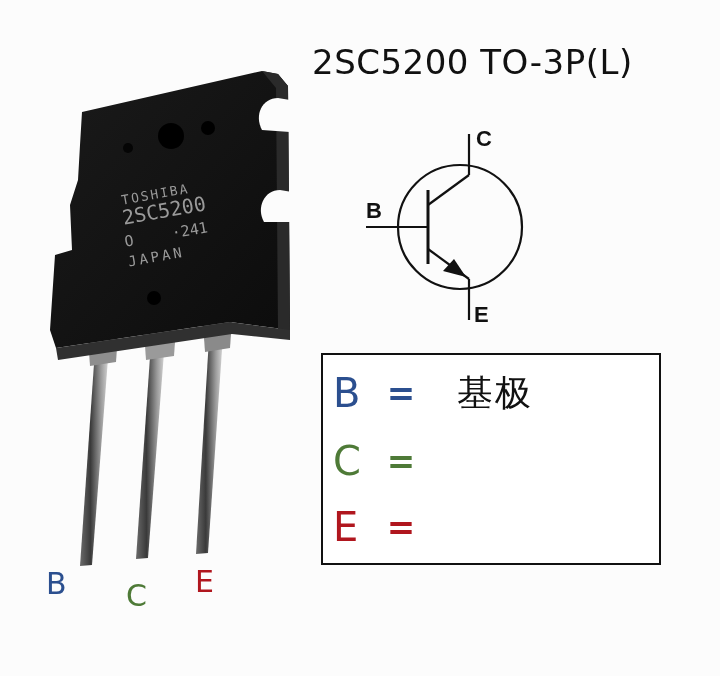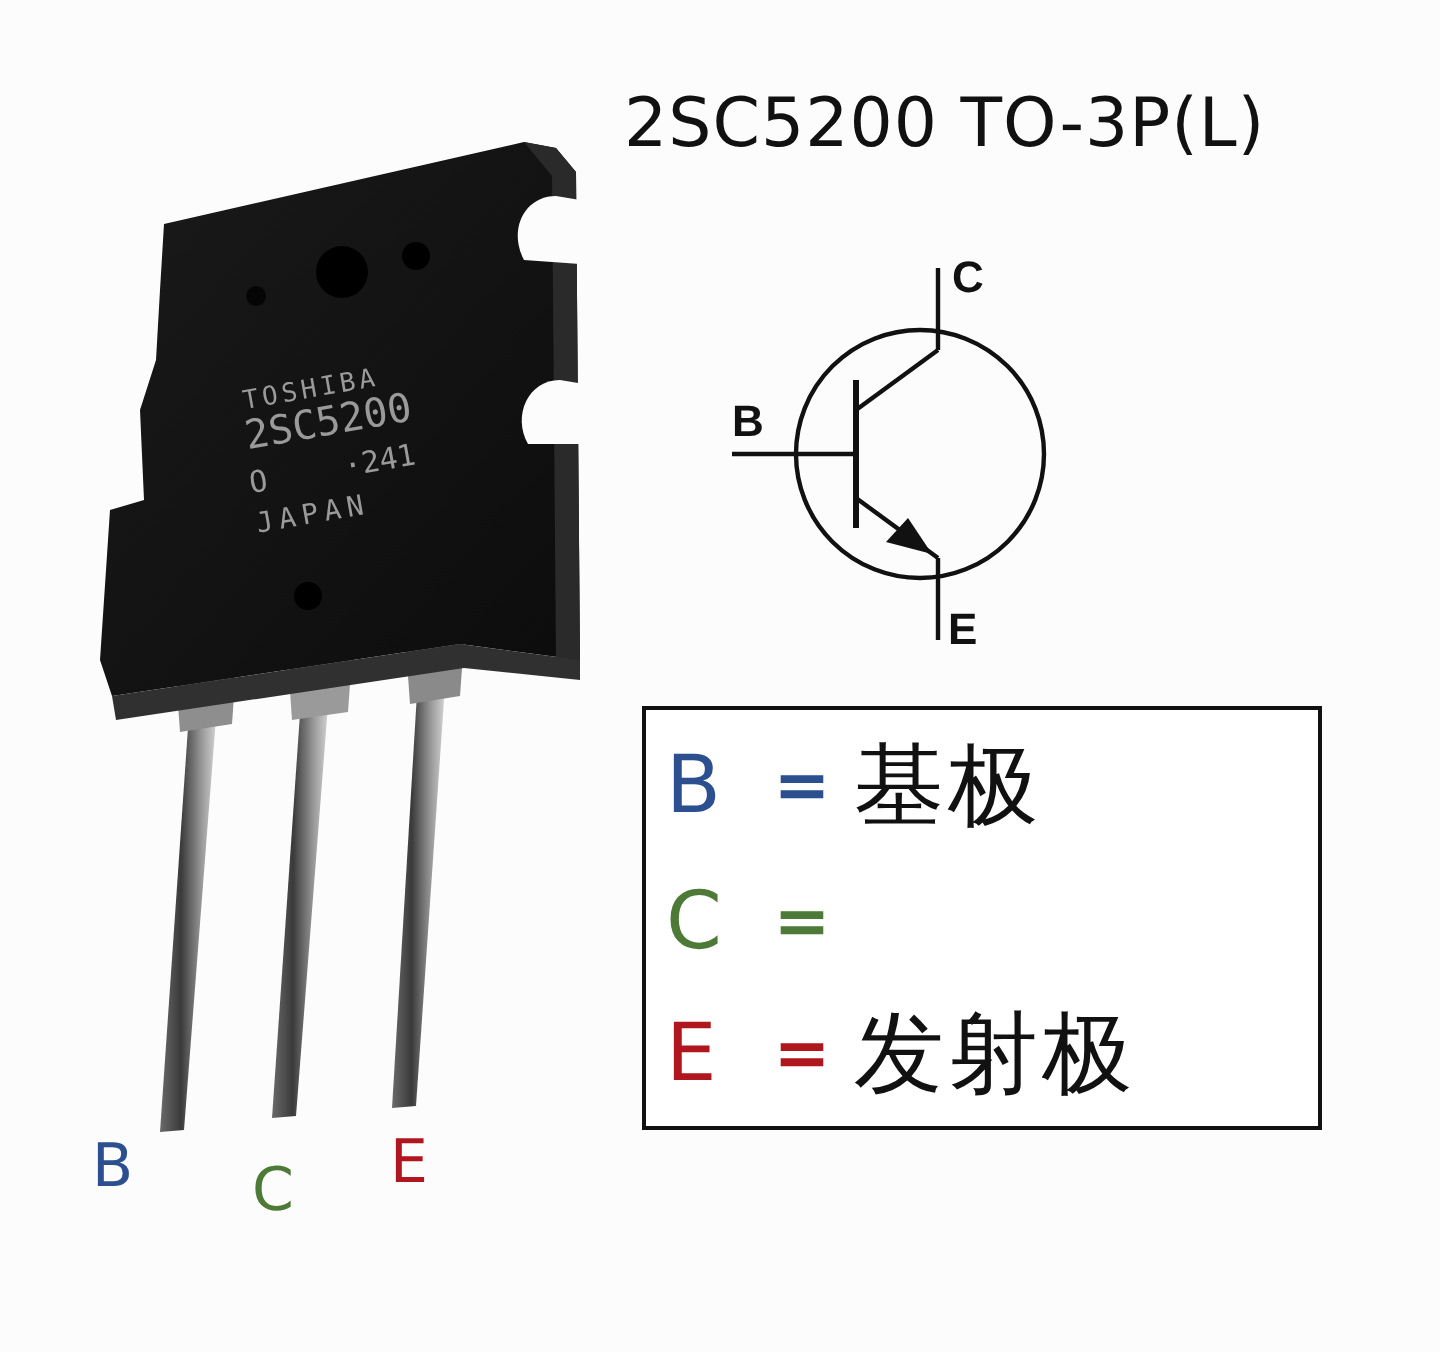--- a/index.html
+++ b/index.html
@@ -8,21 +8,21 @@
   .abs { position:absolute; }
   #title { left:312px; top:42px; font-size:34px; font-weight:normal; color:#111; letter-spacing:0.5px;
            font-family:"DejaVu Sans", sans-serif; white-space:nowrap; }
   #photo { left:0; top:0; }
   #symbol { left:0; top:0; }
   .sym-label { font-family:"Liberation Sans", sans-serif; font-weight:bold; font-size:22px; color:#111; }
   #legend-box { left:321px; top:353px; width:340px; height:212px; border:2.5px solid #111; background:#fff; box-sizing:border-box; }
   .legend-row { position:absolute; left:10px; display:flex; align-items:center; height:60px; }
   .legend-letter { font-family:"DejaVu Sans", sans-serif; font-size:40px; width:40px; text-align:left; }
   .legend-eq { font-family:"DejaVu Sans", sans-serif; font-size:34px; font-weight:bold; width:48px; text-align:center; margin-left:4px; }
-  .legend-text { font-family:"DejaVu Serif", serif; font-size:45px; color:#111; margin-left:2px; letter-spacing:2px; }
+  .legend-text { font-family:"DejaVu Serif", serif; font-size:36px; color:#111; margin-left:32px; letter-spacing:2px; }
   .pin-label { font-family:"DejaVu Sans", sans-serif; font-size:30px; }
 </style>
 </head>
 <body>
 
 <div id="title" class="abs">2SC5200 TO-3P(L)</div>
 
 <svg id="photo" class="abs" width="320" height="676">
   <defs>
     <linearGradient id="leadGrad" x1="0" x2="1" y1="0" y2="0">
@@ -106,15 +106,14 @@
     <span class="legend-eq" style="color:#2b4f8f">=</span>
     <span class="legend-text">基极</span>
   </div>
   <div class="legend-row" style="top:76px;">
     <span class="legend-letter" style="color:#4e7a37">C</span>
     <span class="legend-eq" style="color:#4e7a37">=</span>
   </div>
   <div class="legend-row" style="top:142px;">
     <span class="legend-letter" style="color:#b0161e">E</span>
     <span class="legend-eq" style="color:#b0161e">=</span>
-    <span class="legend-text">发射极</span>
   </div>
 </div>
 
 </body></html>

